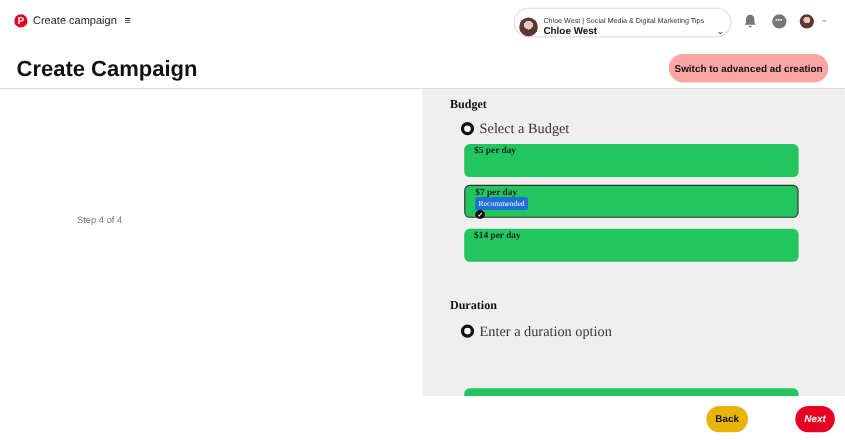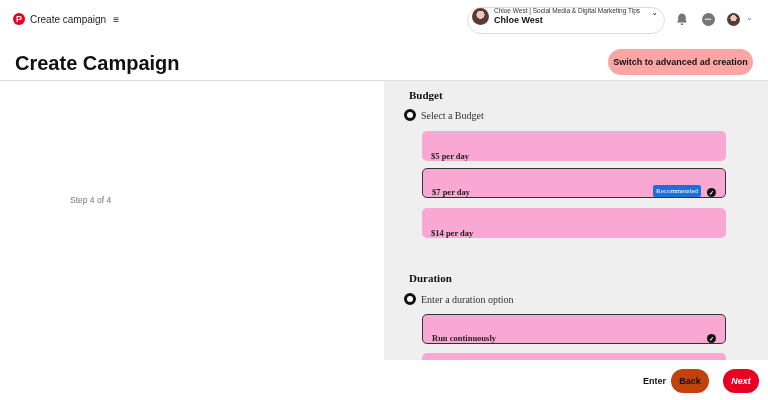--- a/index.html
+++ b/index.html
@@ -5,54 +5,54 @@
   * { box-sizing: border-box; margin: 0; padding: 0; }
   html, body { width: 768px; height: 400px; overflow: hidden; background: #fff;
     font-family: "Liberation Sans", sans-serif; color: #111; }
   .topbar { position: absolute; top: 0; left: 0; width: 768px; height: 40px; }
   .brand { position: absolute; left: 13px; top: 13px; display: flex; align-items: center; gap: 5px; }
   .pin-logo { width: 12px; height: 12px; border-radius: 50%; background: #e60023; color: #fff;
     font-size: 9px; font-weight: bold; display: flex; align-items: center; justify-content: center; }
   .brand-title { font-size: 10px; color: #222; }
   .menu-icon { font-size: 10px; font-weight: bold; margin-left: 2px; }
   .account { position: absolute; left: 467px; top: 7px; width: 198px; height: 27px;
-    border: 1px solid #ddd; border-radius: 14px; display: flex; align-items: flex-start; padding: 0 6px 0 4px; }
+    border: 1px solid #ddd; border-radius: 14px; display: flex; align-items: flex-end; padding: 0 6px 0 4px; }
   .avatar { width: 17px; height: 17px; border-radius: 50%; background: radial-gradient(circle at 50% 40%, #e8c7c3 0 30%, #5a3b33 31% 100%); flex: none; }
   .acct-text { margin-left: 5px; line-height: 1; flex: 1; }
   .acct-sub { font-size: 6.5px; color: #333; }
   .acct-name { font-size: 9px; font-weight: bold; margin-top: 1px; }
   .chev { font-size: 8px; color: #222; }
   .icon-btn { position: absolute; top: 12px; width: 14px; height: 14px; display: flex; align-items: center; justify-content: center; color: #767676; }
   .bell { left: 675px; }
   .chat { left: 701px; }
   .chat span { width: 13px; height: 13px; border-radius: 50%; background: #767676; color: #fff; font-size: 6px; display: flex; align-items: center; justify-content: center; }
   .prof { position: absolute; left: 727px; top: 13px; width: 13px; height: 13px; }
   .prof-chev { position: absolute; left: 746px; top: 13px; font-size: 8px; color: #767676; }
   .header { position: absolute; top: 40px; left: 0; width: 768px; height: 41px; border-bottom: 1px solid #ddd; }
   .page-title { position: absolute; left: 15px; top: 12px; font-size: 20px; font-weight: bold; color: #111; }
   .adv-btn { position: absolute; left: 608px; top: 9px; width: 145px; height: 26px; border-radius: 13px;
     background: #fca5a5; border: none; font-size: 9px; font-weight: bold; color: #111; font-family: inherit; }
   .left { position: absolute; top: 81px; left: 0; width: 384px; height: 279px; text-align: right; }
   .step { position: absolute; left: 70px; top: 114px; font-size: 8.5px; color: #767676; }
   .question { position: absolute; left: 70px; top: 141px; width: 220px; font-size: 11px; font-weight: bold; line-height: 13px; color: #111; }
   .right { position: absolute; top: 81px; left: 384px; width: 384px; height: 279px; background: #efefef; overflow: hidden; font-family: Liberation Serif, serif; }
   .sec-title { position: absolute; left: 25px; font-size: 11px; font-weight: bold; color: #111; }
-  .radio-row { position: absolute; left: 20px; display: flex; align-items: center; gap: 5px; font-size: 10px; color: #333; }
+  .radio-row { position: absolute; left: 35px; display: flex; align-items: center; gap: 5px; font-size: 13px; color: #333; }
   .radio { width: 12px; height: 12px; border-radius: 50%; border: 1px solid #555; background: #fff; }
   .radio.on { border: 3.5px solid #111; }
-  .opt { position: absolute; left: 38px; width: 304px; height: 30px; background: #f9a8d4; border-radius: 5px;
-    display: flex; align-items: flex-end; padding: 0 9px; font-size: 8.5px; font-weight: bold; color: #222; }
-  .opt.sel { border: 1.5px solid #333; }
+  .opt { position: absolute; left: 38px; width: 304px; height: 30px; background: #22c55e; border-radius: 5px;
+    display: flex; align-items: flex-start; padding: 0 9px; font-size: 8.5px; font-weight: bold; color: #222; }
+  .opt.sel { border: 1.5px solid #333; flex-direction: column; }
   .opt .lbl { flex: 1; }
   .badge { background: #1e6fd9; color: #fff; font-weight: normal; font-size: 7px; padding: 2px 3px; border-radius: 2px; margin-right: 6px; }
   .check { width: 9px; height: 9px; border-radius: 50%; background: #111; color: #fff; font-size: 6px; display: flex; align-items: center; justify-content: center; }
   .footer { position: absolute; top: 360px; left: 0; width: 768px; height: 40px; background: #fff; }
   .fbtn { position: absolute; top: 9px; height: 24px; border-radius: 12px; border: none; font-size: 9px; font-weight: bold; font-family: inherit; }
   .cancel { left: 632px; width: 45px; background: #fff; color: #111; }
-  .back { left: 671px; width: 38px; background: #c2410c; color: #111; }
+  .back { left: 642px; width: 38px; background: #eab308; color: #111; }
   .next { left: 723px; width: 36px; background: #e60023; color: #fff; font-style: italic; }
 </style>
 </head>
 <body>
 
 <div class="topbar">
   <div class="brand">
     <span class="pin-logo">P</span>
     <span class="brand-title">Create campaign</span>
     <span class="menu-icon">≡</span>
@@ -101,24 +101,20 @@
     <span class="check">✓</span>
   </div>
   <div class="opt" style="top:127px">
     <span class="lbl">$14 per day</span>
   </div>
   <div class="sec-title" style="top:191px">Duration</div>
   <div class="radio-row" style="top:212px">
     <span class="radio on"></span>
     <span>Enter a duration option</span>
   </div>
-  <div class="opt sel" style="top:233px">
-    <span class="lbl">Run continuously</span>
-    <span class="check">✓</span>
-  </div>
   <div class="opt" style="top:272px"></div>
 </div>
 
 <div class="footer">
   <button class="fbtn cancel">Enter</button>
   <button class="fbtn back">Back</button>
   <button class="fbtn next">Next</button>
 </div>
 
 </body></html>

